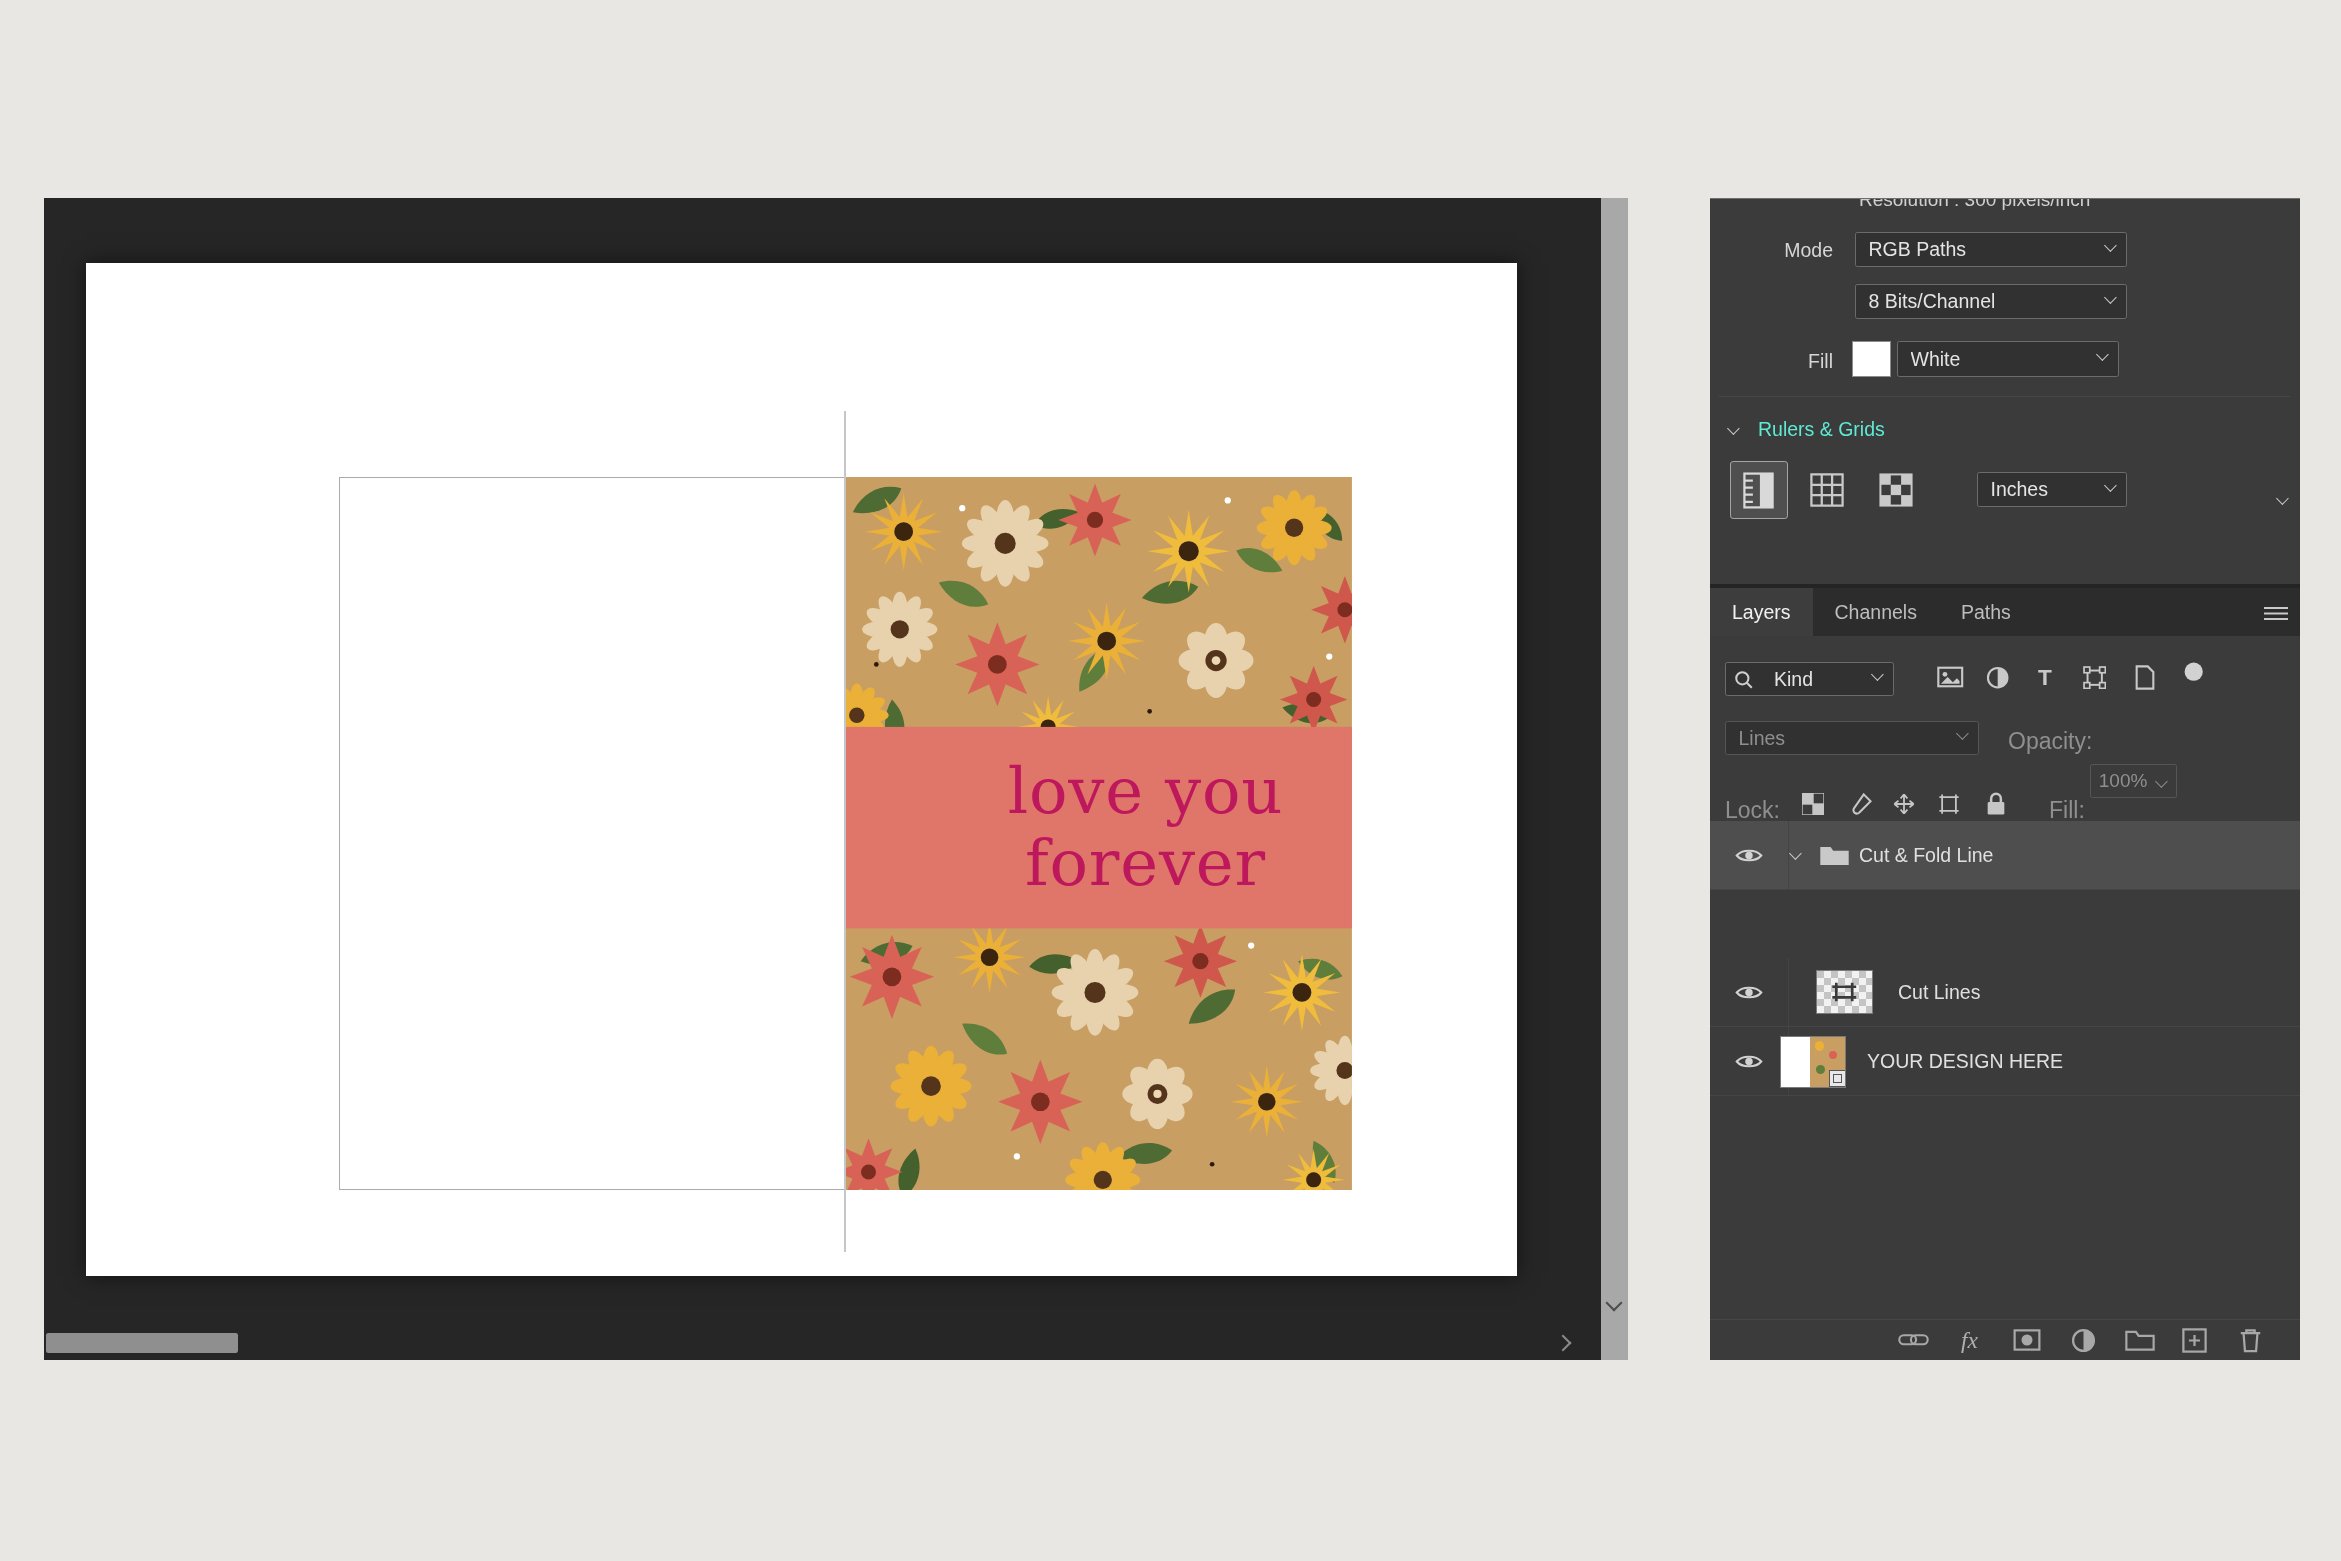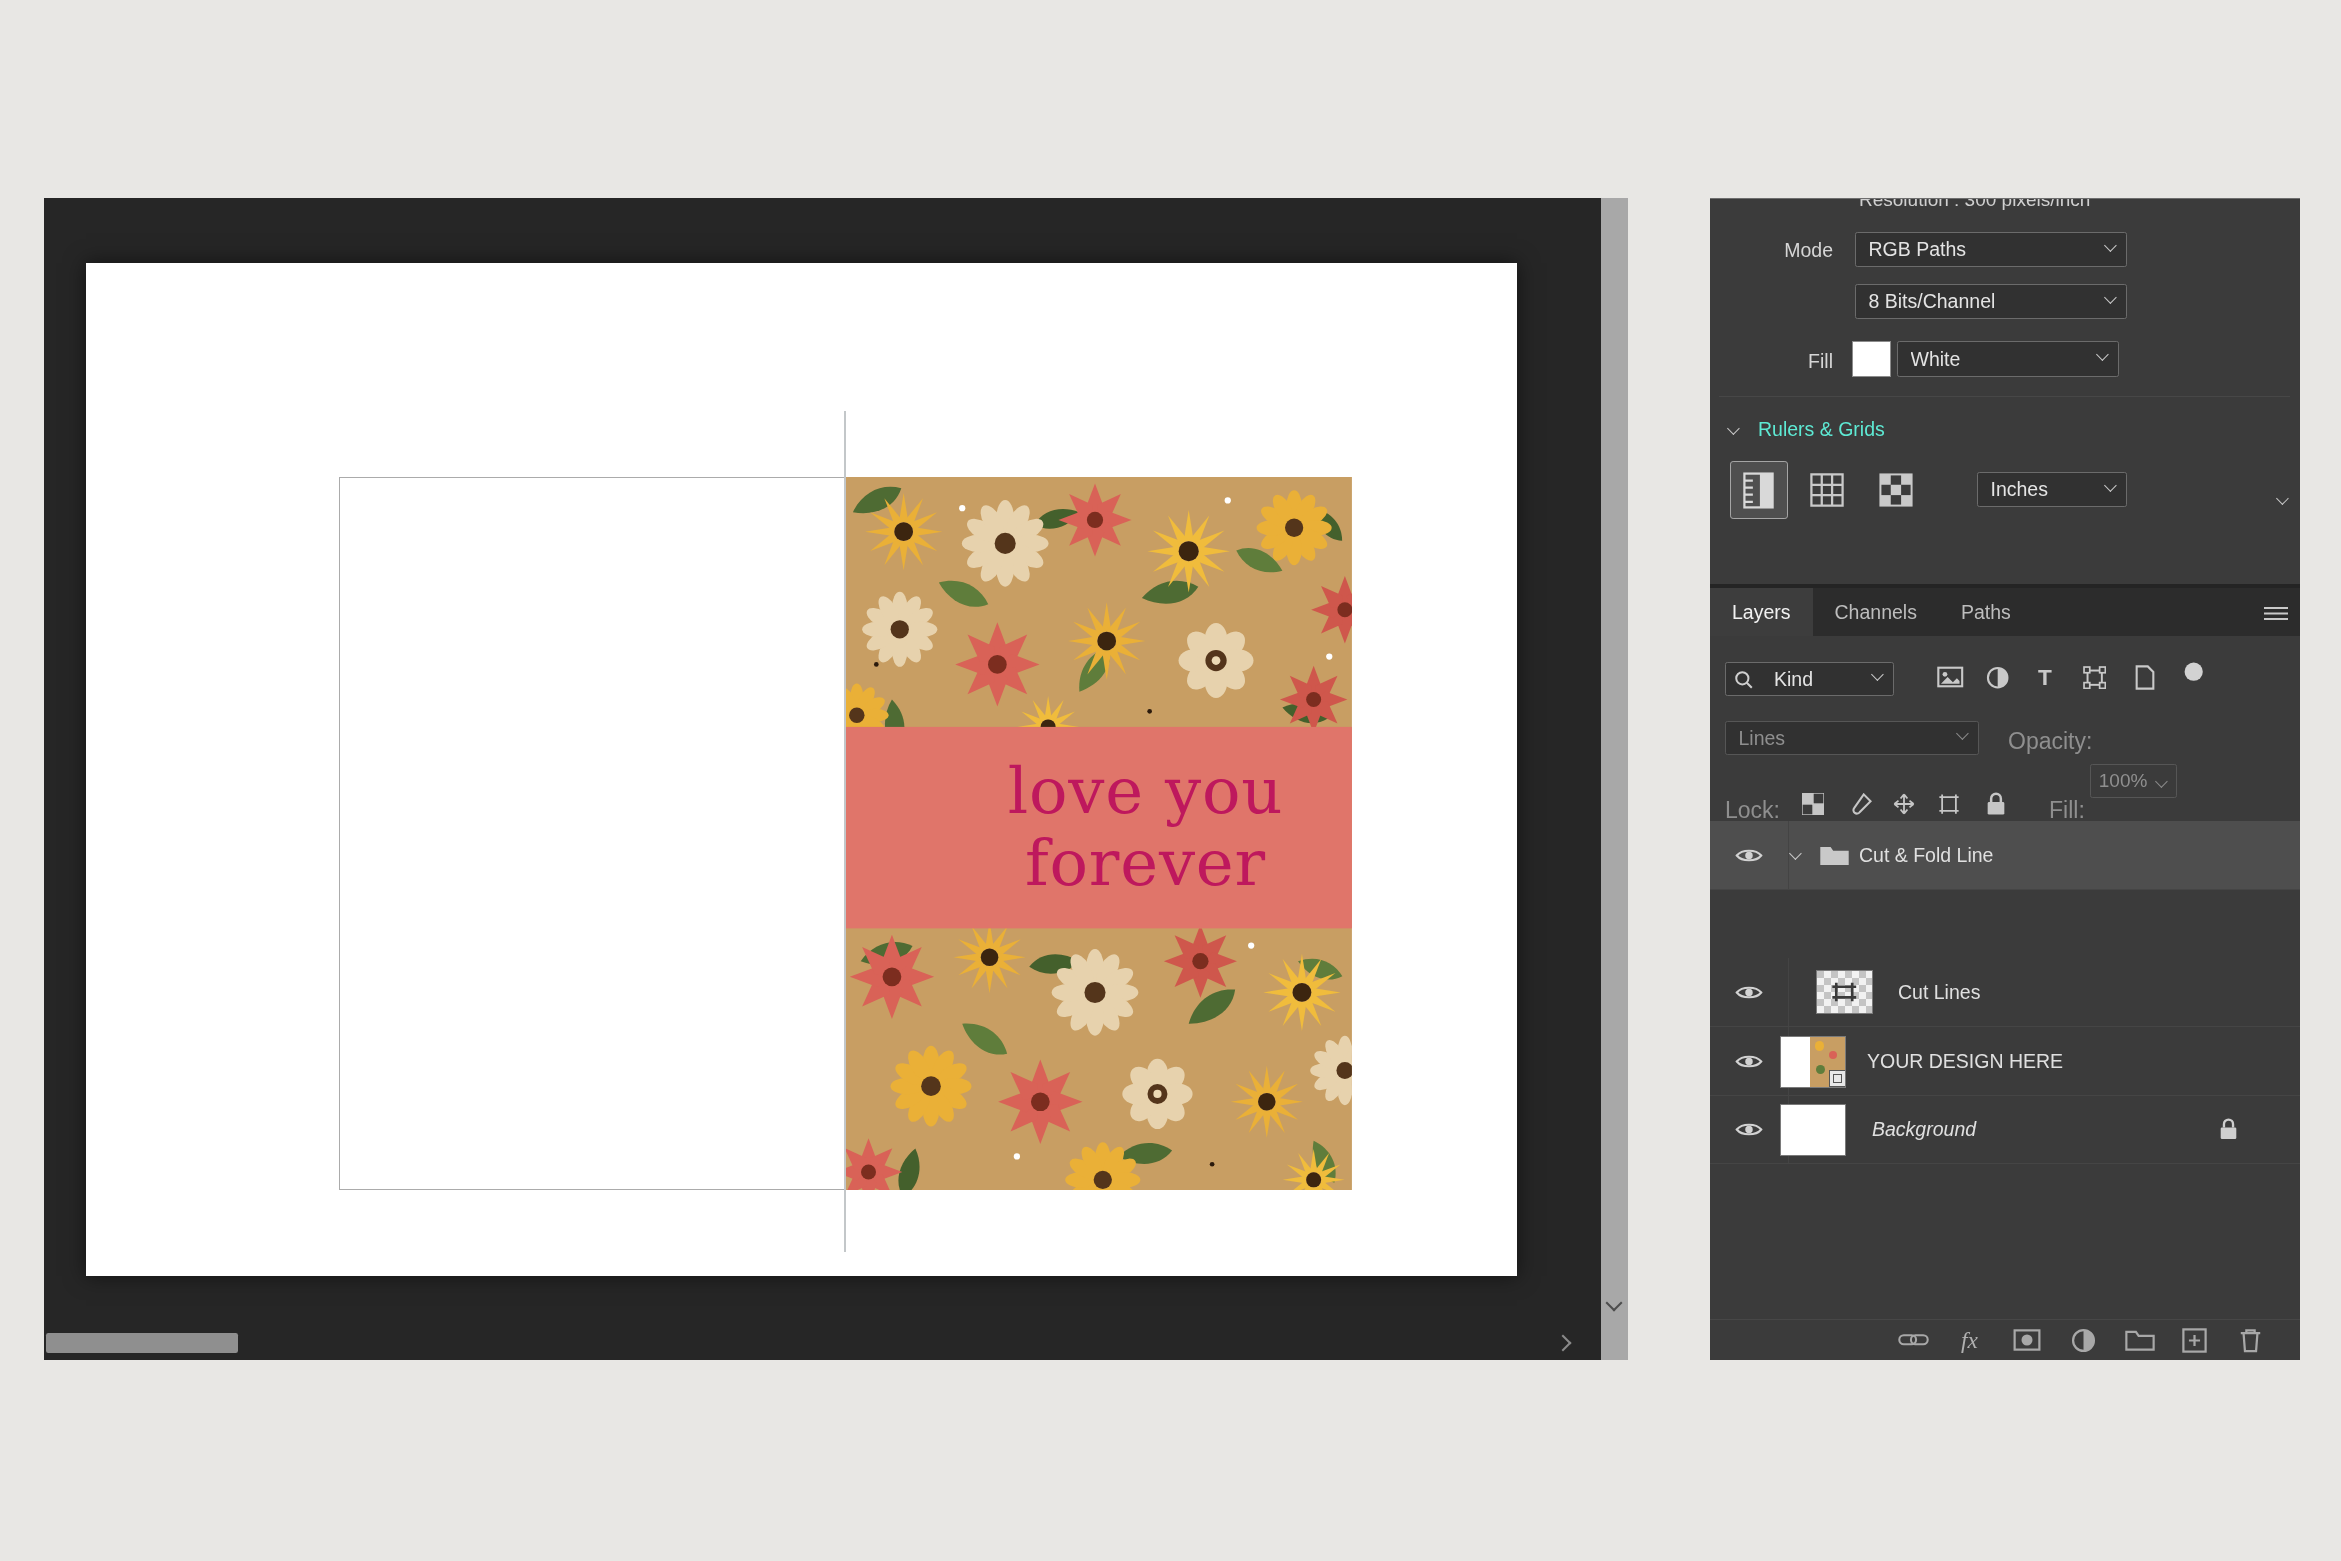--- a/index.html
+++ b/index.html
@@ -433,36 +433,20 @@
           <div class="td-right">
             <span style="left:4.7px;top:4.7px;width:9.4px;height:9.4px;background:#eab037"></span>
             <span style="left:19px;top:14px;width:8.6px;height:8.6px;background:#d96257"></span>
             <span style="left:6.2px;top:28px;width:9.4px;height:9.4px;background:#5f7d3b"></span>
           </div>
           <span class="so-badge"></span>
         </div>
         <span class="lname" style="left:157px">YOUR DESIGN HERE</span>
       </div>
 
-      <div class="lrow" style="top:507px">
-        <div class="eyecell">
-          <svg width="28" height="19" viewBox="0 0 24 16">
-            <path d="M1.5 8 C6 2.5 18 2.5 22.5 8 C18 13.5 6 13.5 1.5 8 Z" fill="none" stroke="#d2d2d2" stroke-width="1.8"></path>
-            <circle cx="12" cy="8" r="3.2" fill="#d2d2d2"></circle>
-          </svg>
-        </div>
-        <div class="thumb-plain" style="left:70px;top:8.6px;width:66px;height:52px"></div>
-        <span class="lname" style="left:162px;font-style:italic">Background</span>
-        <span class="abs" style="left:509px;top:22px">
-          <svg width="19" height="23.4" viewBox="0 0 14 18">
-            <rect x="1" y="8" width="12" height="9" rx="1" fill="#cfcfcf"></rect>
-            <path d="M3.5 8 V5.5 a3.5 3.5 0 0 1 7 0 V8" fill="none" stroke="#cfcfcf" stroke-width="1.8"></path>
-          </svg>
-        </span>
-      </div>
 
       <div id="bottom-bar">
         <span class="bb-icon" style="left:188px">
           <svg width="31" height="15.6" viewBox="0 0 24 12">
             <rect x="1" y="2.5" width="13" height="7" rx="3.5" fill="none" stroke="#a8a8a8" stroke-width="1.6"></rect>
             <rect x="10" y="2.5" width="13" height="7" rx="3.5" fill="none" stroke="#a8a8a8" stroke-width="1.6"></rect>
           </svg>
           </span>
         <span class="bb-icon fx-glyph" style="left:244px">fx</span>
         <span class="bb-icon" style="left:301px">

